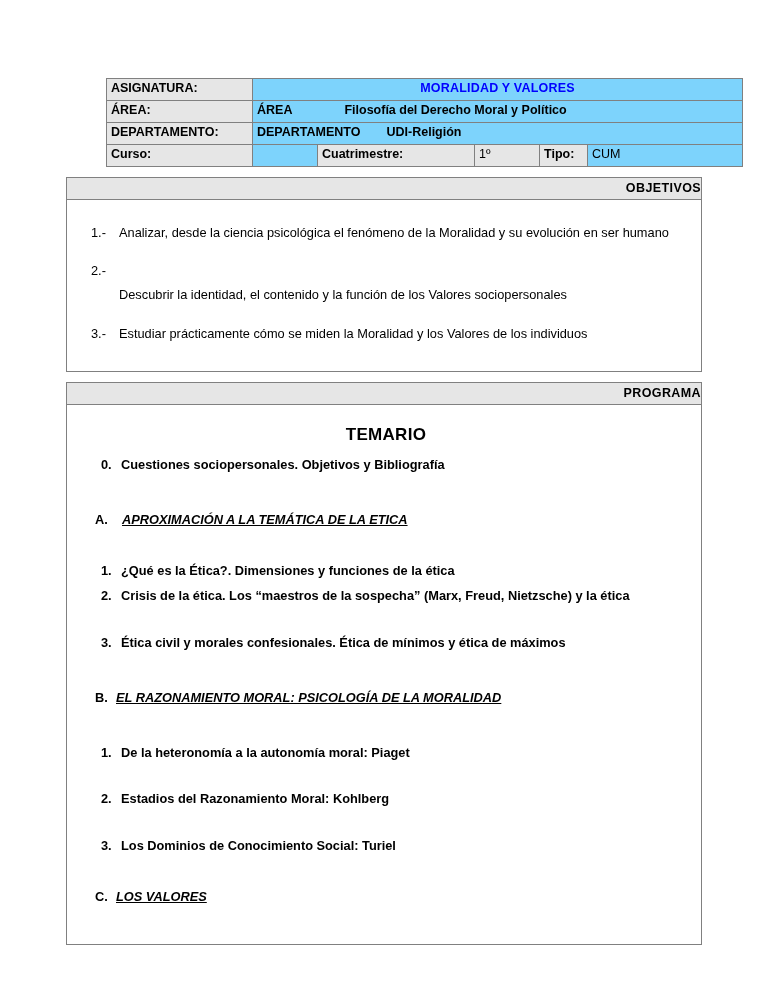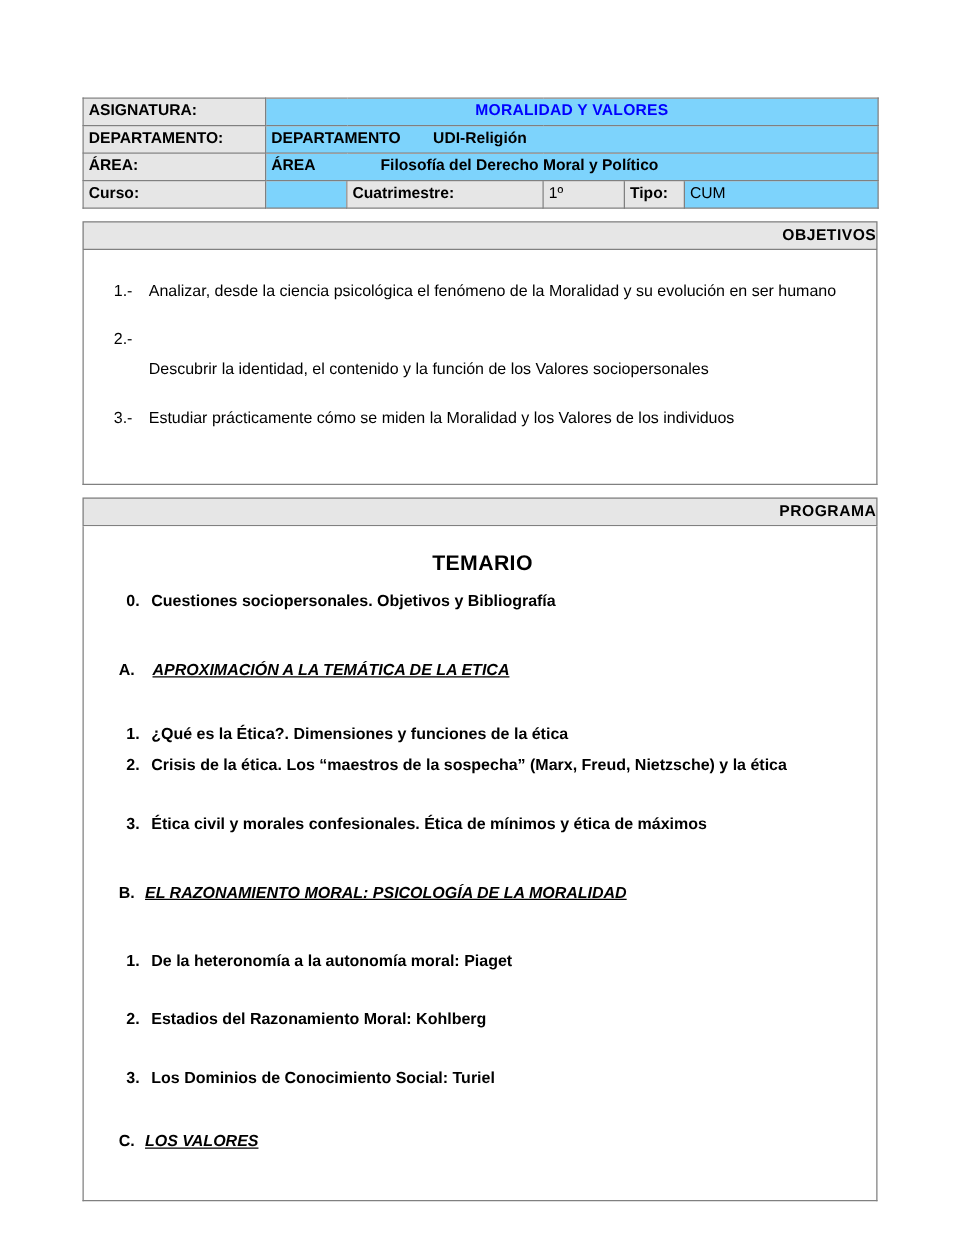--- a/index.html
+++ b/index.html
@@ -24,20 +24,21 @@
     padding: 78px 66px 0 66px;
   }
 
   
   .info-table {
     width: 636px;
     border-collapse: collapse;
     table-layout: fixed;
     font-size: 12.5px;
     line-height: 1.05;
+    margin-left: 40px;
   }
   .info-table td {
     border: 1px solid #808080;
     padding: 2px 4px 3px 4px;
     vertical-align: middle;
     height: 16px;
     background: #7dd3fc;
     white-space: nowrap;
     overflow: hidden;
   }
@@ -106,21 +107,21 @@
   }
   .obj-num {
     flex: 0 0 auto;
     width: 28px;
   }
   .obj-text {
     flex: 1 1 auto;
     text-align: justify;
     text-justify: inter-word;
   }
-  .obj-item.last .obj-text { margin-bottom: 16px; }
+  .obj-item.last .obj-text { margin-bottom: 0; }
   .obj-text.nojust { text-align: left; margin-top: 24px; }
 
   
   .temario {
     text-align: center;
     font-weight: bold;
     font-size: 17px;
     letter-spacing: 0.3px;
     margin: 2px 0 12px 0;
     padding-left: 4px;
@@ -161,26 +162,26 @@
       <col style="width:65px">
       <col style="width:48px">
       <col style="width:155px">
     </colgroup>
     <tbody>
       <tr>
         <td class="lbl">ASIGNATURA:</td>
         <td class="title-cell" colspan="5">MORALIDAD Y VALORES</td>
       </tr>
       <tr>
+        <td class="lbl">ÁREA:</td>
+        <td class="bold" colspan="5"><span>ÁREA</span><span class="tab-gap-wide"></span><span>Filosofía del Derecho Moral y Político</span></td>
+      </tr>
+      <tr>
         <td class="lbl">DEPARTAMENTO:</td>
         <td class="bold" colspan="5"><span>DEPARTAMENTO</span><span class="tab-gap"></span><span>UDI-Religión</span></td>
-      </tr>
-      <tr>
-        <td class="lbl">ÁREA:</td>
-        <td class="bold" colspan="5"><span>ÁREA</span><span class="tab-gap-wide"></span><span>Filosofía del Derecho Moral y Político</span></td>
       </tr>
       <tr>
         <td class="lbl">Curso:</td>
         <td></td>
         <td class="lbl">Cuatrimestre:</td>
         <td class="shaded">1º</td>
         <td class="lbl">Tipo:</td>
         <td>CUM</td>
       </tr>
     </tbody>

